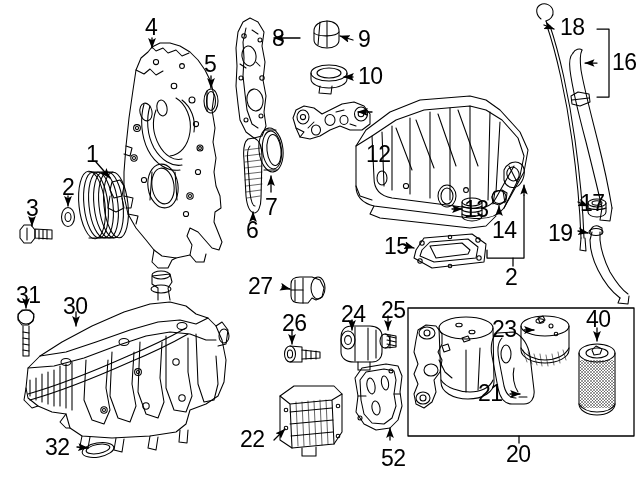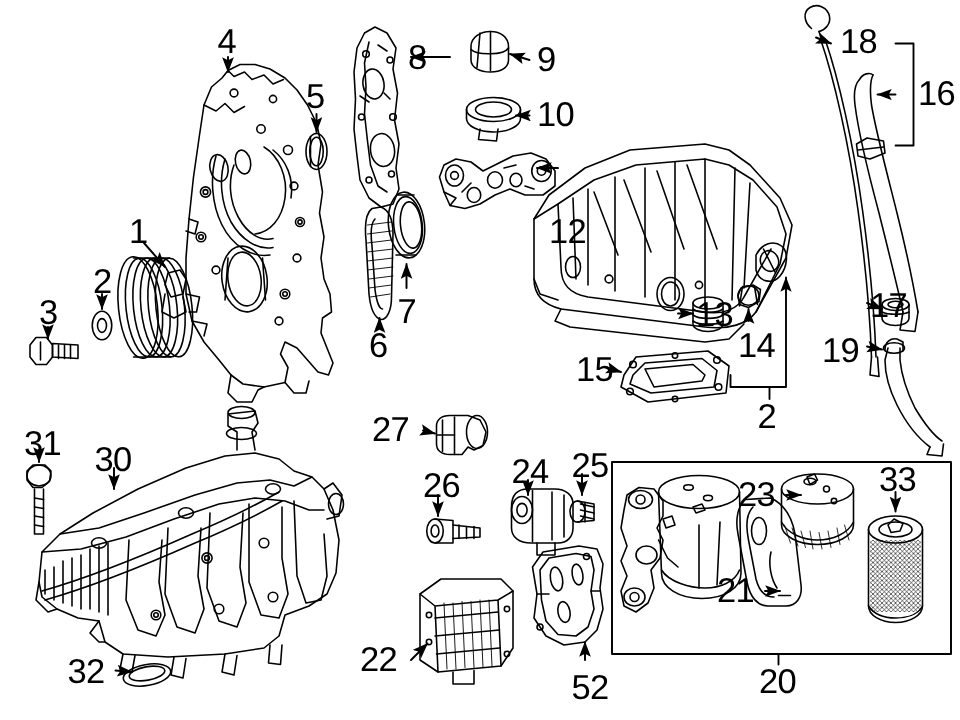--- a/index.html
+++ b/index.html
@@ -540,21 +540,21 @@
   <div class="callout" style="left:366px; top:100px;margin-top:43px;">12</div>
   <div class="callout" style="left:424px; top:198px;margin-left:40px;">13</div>
   <div class="callout" style="left:492px; top:219px;">14</div>
   <div class="callout" style="left:384px; top:235px;">15</div>
   <div class="callout" style="left:612px; top:51px;">16</div>
   <div class="callout" style="left:548px; top:192px;margin-left:32px;">17</div>
   <div class="callout" style="left:560px; top:16px;">18</div>
   <div class="callout" style="left:548px; top:222px;">19</div>
   <div class="callout" style="left:506px; top:443px;">20</div>
   <div class="callout" style="left:478px; top:382px;">21</div>
-  <div class="callout" style="left:586px; top:308px;">33</div>
+  <div class="callout" style="left:586px; top:308px;">40</div>
   <div class="callout" style="left:492px; top:318px;">23</div>
   <div class="callout" style="left:341px; top:303px;">24</div>
   <div class="callout" style="left:381px; top:299px;">25</div>
   <div class="callout" style="left:282px; top:312px;">26</div>
   <div class="callout" style="left:248px; top:275px;">27</div>
   <div class="callout" style="left:240px; top:428px;">22</div>
   <div class="callout" style="left:381px; top:447px;">52</div>
   <div class="callout" style="left:63px;  top:295px;">30</div>
   <div class="callout" style="left:16px;  top:284px;">31</div>
   <div class="callout" style="left:45px;  top:436px;">32</div>

